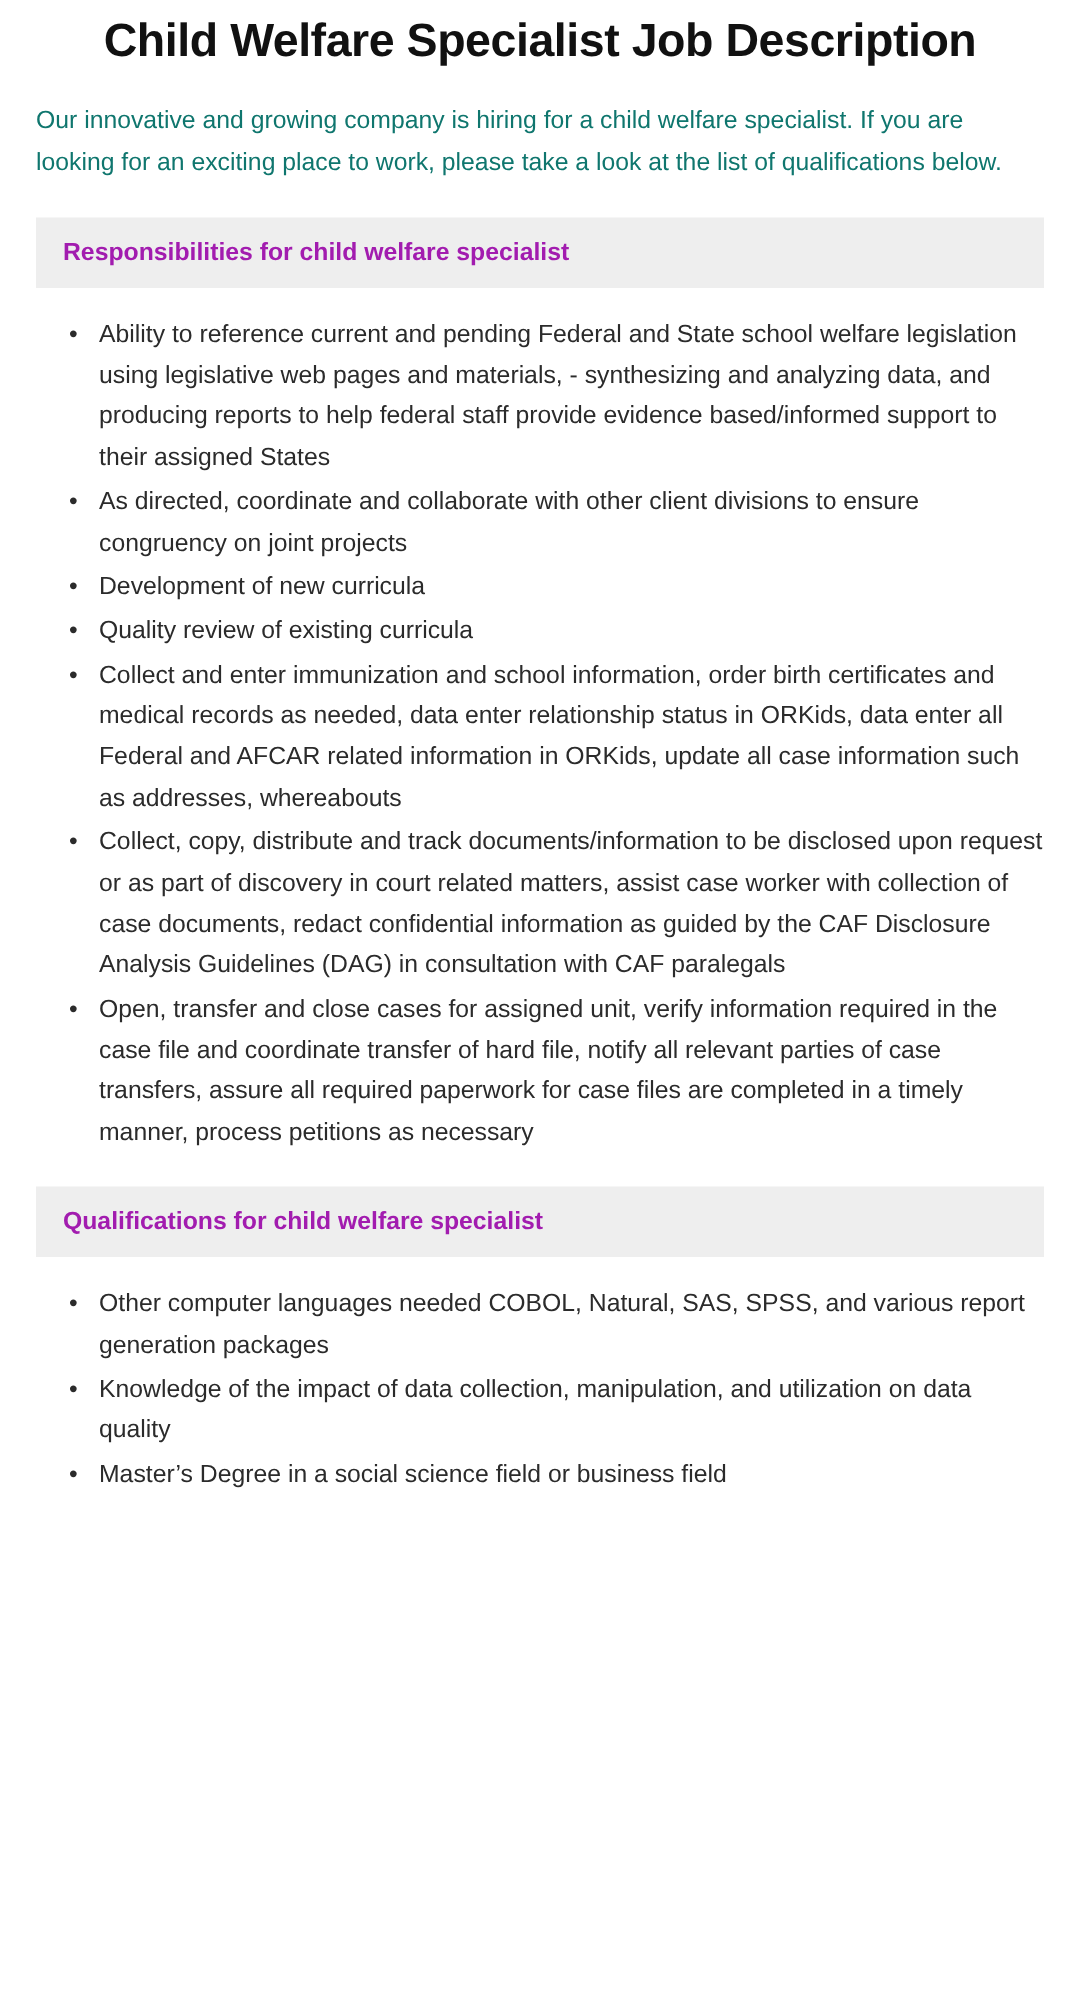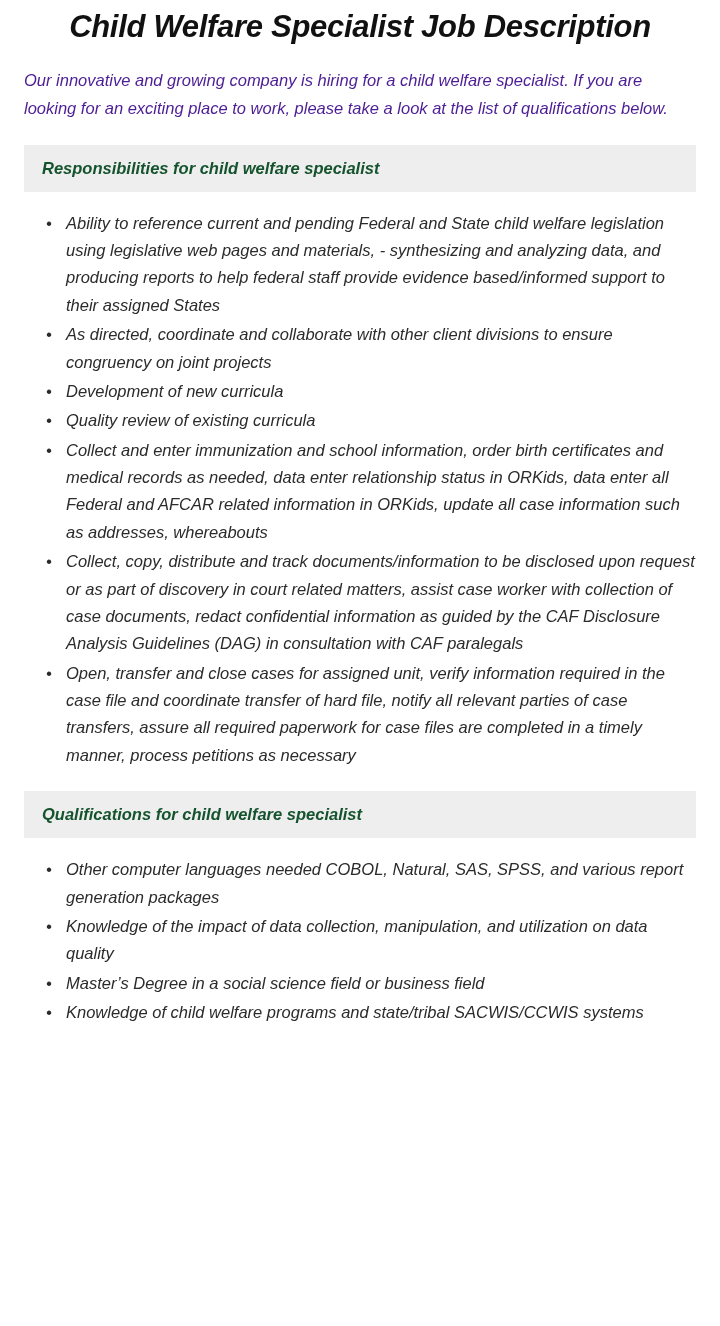--- a/index.html
+++ b/index.html
@@ -11,42 +11,41 @@
   body {
     width: 720px;
     min-height: 1326px;
     font-family: "Liberation Sans", sans-serif;
     color: #1a1a1a;
     -webkit-font-smoothing: antialiased;
   }
   .page {
     width: 720px;
     padding: 0 24px;
-    font-style: italic;
   }
   .doc-title {
     font-size: 31px;
     line-height: 1.2;
     font-weight: bold;
     text-align: center;
     margin: 8px 0 22px 0;
     letter-spacing: -0.3px;
     color: #111111;
   }
   .intro {
     font-size: 16.5px;
     line-height: 1.68;
-    color: #4c1d95;
+    color: #0f766e;
     margin: 0 0 22px 0;
   }
   .section-header {
     background: #eeeeee;
     font-size: 16.5px;
     font-weight: bold;
-    color: #14532d;
+    color: #a21caf;
     padding: 14px 18px;
     margin: 0 0 10px 0;
   }
   ul.bullets {
     list-style: none;
     margin: 0 0 22px 0;
     padding: 0 0 0 14px;
   }
   ul.bullets li {
     position: relative;
@@ -73,36 +72,35 @@
 <div class="page">
 
   <h1 class="doc-title">Child Welfare Specialist Job Description</h1>
 
   <p class="intro">Our innovative and growing company is hiring for a child welfare specialist. If you are looking for an exciting place to work, please take a look at the list of qualifications below.</p>
 
   <div class="section">
     <div class="section-header">Responsibilities for child welfare specialist</div>
     <div class="list-wrap">
       <ul class="bullets">
-        <li>Ability to reference current and pending Federal and State child welfare legislation using legislative web pages and materials, - synthesizing and analyzing data, and producing reports to help federal staff provide evidence based/informed support to their assigned States</li>
+        <li>Ability to reference current and pending Federal and State school welfare legislation using legislative web pages and materials, - synthesizing and analyzing data, and producing reports to help federal staff provide evidence based/informed support to their assigned States</li>
         <li>As directed, coordinate and collaborate with other client divisions to ensure congruency on joint projects</li>
         <li>Development of new curricula</li>
         <li>Quality review of existing curricula</li>
         <li>Collect and enter immunization and school information, order birth certificates and medical records as needed, data enter relationship status in ORKids, data enter all Federal and AFCAR related information in ORKids, update all case information such as addresses, whereabouts</li>
         <li>Collect, copy, distribute and track documents/information to be disclosed upon request or as part of discovery in court related matters, assist case worker with collection of case documents, redact confidential information as guided by the CAF Disclosure Analysis Guidelines (DAG) in consultation with CAF paralegals</li>
         <li>Open, transfer and close cases for assigned unit, verify information required in the case file and coordinate transfer of hard file, notify all relevant parties of case transfers, assure all required paperwork for case files are completed in a timely manner, process petitions as necessary</li>
       </ul>
     </div>
   </div>
 
   <div class="section">
     <div class="section-header">Qualifications for child welfare specialist</div>
     <div class="list-wrap">
       <ul class="bullets">
         <li>Other computer languages needed COBOL, Natural, SAS, SPSS, and various report generation packages</li>
         <li>Knowledge of the impact of data collection, manipulation, and utilization on data quality</li>
         <li>Master’s Degree in a social science field or business field</li>
-        <li>Knowledge of child welfare programs and state/tribal SACWIS/CCWIS systems</li>
       </ul>
     </div>
   </div>
 
 </div>
 
 </body></html>

